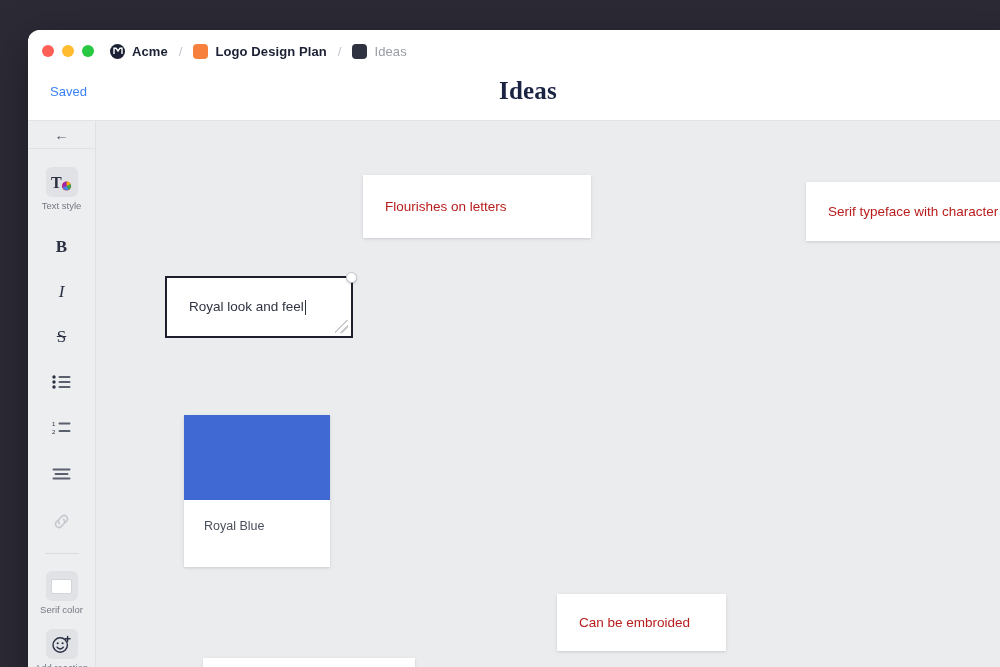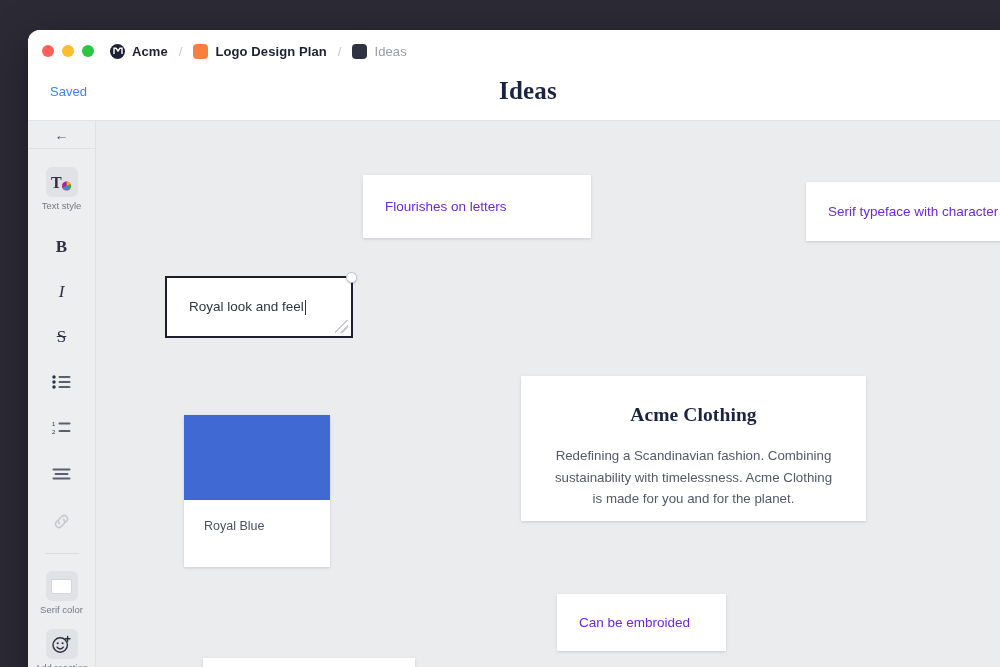--- a/index.html
+++ b/index.html
@@ -131,21 +131,21 @@
     overflow:hidden;
   }
 
   .card {
     position:absolute;
     background:#ffffff;
     box-shadow:0 1px 2px rgba(25,28,40,0.10), 0 1px 6px rgba(25,28,40,0.05);
   }
   .card-text {
     font-size:13.5px;
-    color:#6d28d9;
+    color:#b91c1c;
     line-height:1.45;
   }
   .card.plain {
     display:flex; align-items:center;
     padding:0 22px;
   }
 
   
   #card-modern {
     border:2px solid #1d202c;
@@ -356,24 +356,20 @@
           <span class="card-text">Serif typeface with character</span>
         </div>
 
         <div class="card" id="card-modern" style="left:69px; top:155px; width:188px; height:62px;">
           <span class="card-text">Royal look and feel</span>
             <span class="caret"></span>
           <span class="handle-dot"></span>
           <span class="resize-grip"></span>
         </div>
 
-        <div class="card" id="card-acme" style="left:425px; top:255px; width:345px; height:145px;">
-          <div class="acme-title">Acme Clothing</div>
-          <div class="acme-body">Redefining a Scandinavian fashion. Combining sustainability with timelessness. Acme Clothing is made for you and for the planet.</div>
-        </div>
 
         <div class="card" id="card-color" style="left:88px; top:294px; width:146px; height:152px;">
           <span class="color-swatch" style="background:#4069d4;"></span>
           <div class="color-name">Royal Blue</div>
         </div>
 
         <div class="card plain" style="left:461px; top:473px; width:169px; height:57px;">
           <span class="card-text">Can be embroided</span>
         </div>
 

